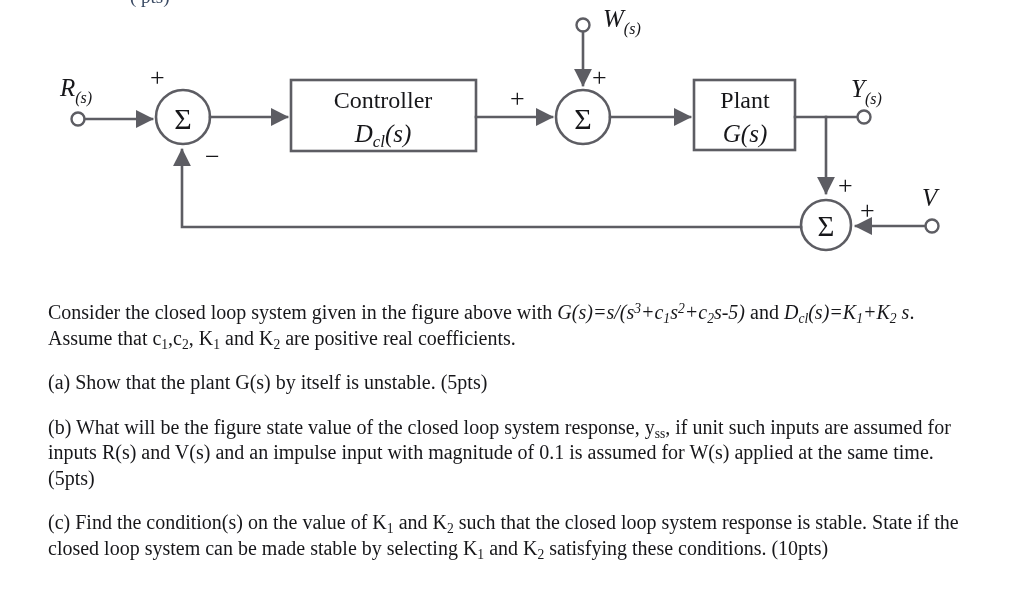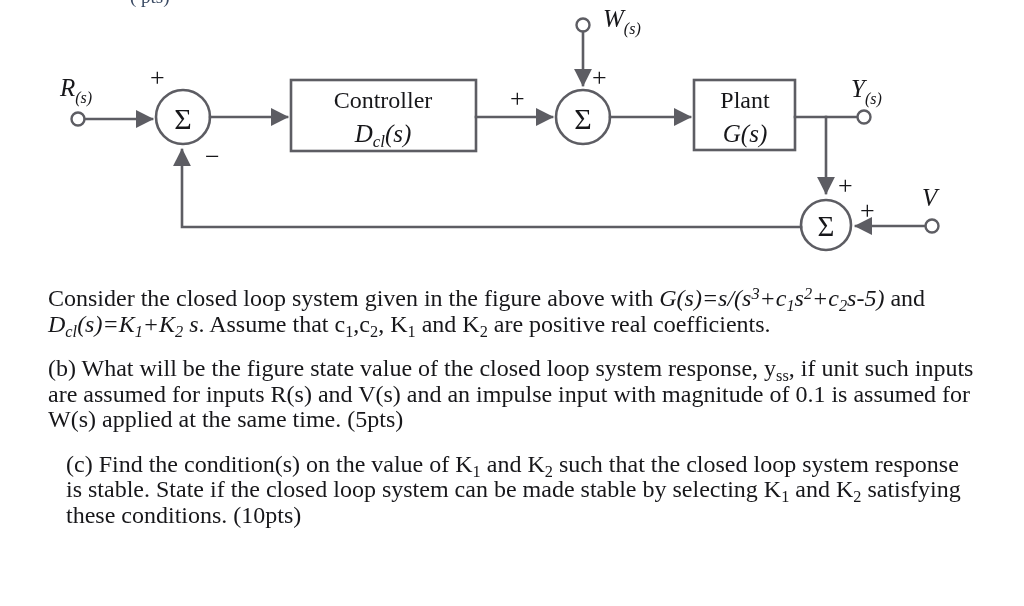--- a/index.html
+++ b/index.html
@@ -40,27 +40,27 @@
     top: 0;
     width: 1024px;
     height: 275px;
   }
   #figure svg { display: block; }
 
   
   #question-text {
     position: absolute;
     left: 48px;
-    top: 286px;
+    top: 300px;
     width: 930px;
-    font-size: 24px;
+    font-size: 20px;
     line-height: 25.5px;
   }
   .para { margin: 0 0 19px 0; }
-  .para:last-child { margin-bottom: 0; margin-left: 18px; }
+  .para:last-child { margin-bottom: 0; }
   .it { font-style: italic; }
   sub { font-size: 0.68em; vertical-align: -0.28em; line-height: 0; }
   sup { font-size: 0.68em; vertical-align: 0.44em; line-height: 0; }
 </style>
 </head>
 <body>
 
 <div id="top-remnant">
   <span>( pts)</span>
 </div>
@@ -138,18 +138,19 @@
     <text x="745" y="142" font-size="25" text-anchor="middle" font-style="italic">G(s)</text>
 
   </g>
 </svg>
 </div>
 
 <div id="question-text">
 
   <p class="para"><span>Consider the closed loop system given in the figure above with </span><span class="it"><span>G(s)=s/(s</span><sup>3</sup><span>+c</span><sub>1</sub><span>s</span><sup>2</sup><span>+c</span><sub>2</sub><span>s-5)</span></span><span> and </span><span class="it"><span>D</span><sub>cl</sub><span>(s)=K</span><sub>1</sub><span>+K</span><sub>2</sub><span> s</span></span><span>. Assume that c</span><sub>1</sub><span>,c</span><sub>2</sub><span>, K</span><sub>1</sub><span> and K</span><sub>2</sub><span> are positive real coefficients.</span></p>
 
+  <p class="para"><span>(a)</span><span> Show that the plant G(s) by itself is unstable. (5pts)</span></p>
 
   <p class="para"><span>(b)</span><span> What will be the figure state value of the closed loop system response, y</span><sub>ss</sub><span>, if unit such inputs are assumed for inputs R(s) and V(s) and an impulse input with magnitude of 0.1 is assumed for W(s) applied at the same time.  (5pts)</span></p>
 
   <p class="para"><span>(c)</span><span> Find the condition(s) on the value of K</span><sub>1</sub><span> and K</span><sub>2</sub><span> such that the closed loop system response is stable. State if the closed loop system can be made stable by selecting K</span><sub>1</sub><span> and K</span><sub>2</sub><span> satisfying these conditions. (10pts)</span></p>
 
 </div>
 
 </body></html>

